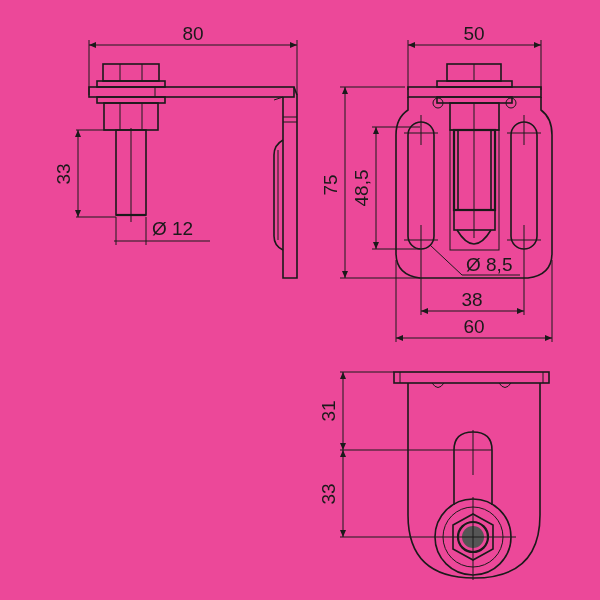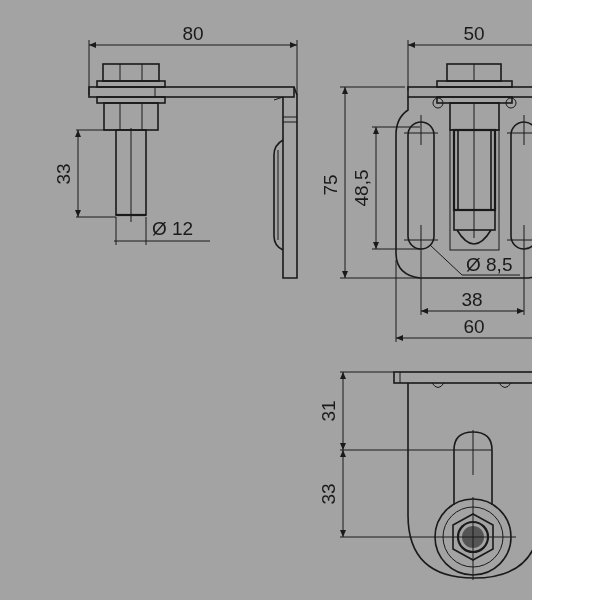--- a/index.html
+++ b/index.html
@@ -1,16 +1,16 @@
 <!DOCTYPE html>
 <html><head>
 <meta charset="utf-8">
 <style>
   html,body{margin:0;padding:0;background:#fff;}
-  #canvas{position:relative;width:532px;height:600px;overflow:hidden;background:#a3a3a3;}
+  #canvas{position:relative;width:600px;height:600px;overflow:hidden;background:#ec4899;}
   svg{position:absolute;left:0;top:0;}
   .dim{font-family:"Liberation Sans",sans-serif;font-size:19px;fill:#1a1a1a;}
   .ln{stroke:#1a1a1a;stroke-width:1.6;fill:none;}
   .th{stroke:#1a1a1a;stroke-width:1;fill:none;}
   .thk{stroke:#1a1a1a;stroke-width:2.2;fill:none;}
 </style>
 </head>
 <body>
 
 <div id="canvas">

